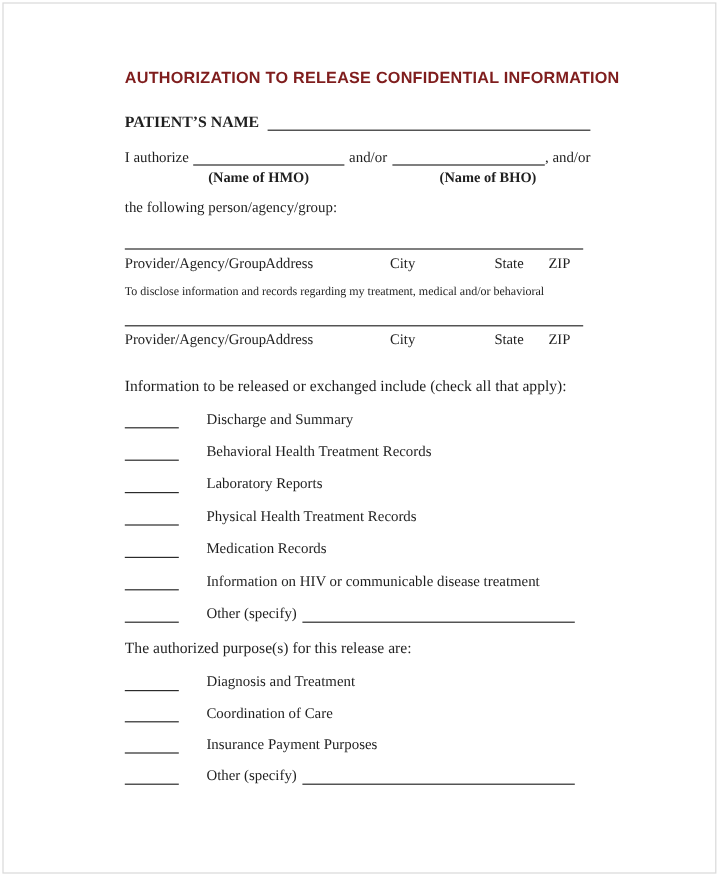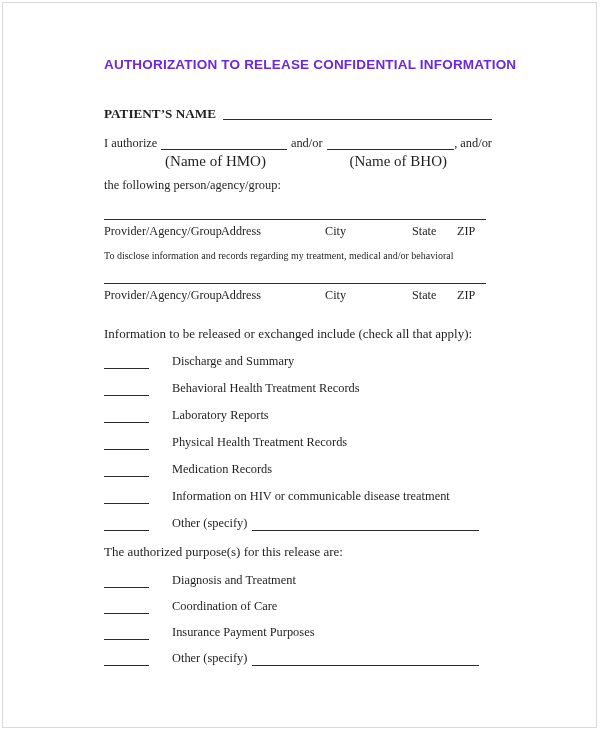--- a/index.html
+++ b/index.html
@@ -17,42 +17,42 @@
     pointer-events:none;
   }
   .content { position:absolute; left:104px; top:0; width:388px; }
 
   .doc-title {
     margin:57px 0 12px 0;
     font-family:"Liberation Sans", sans-serif;
     font-weight:bold;
     font-size:13.5px;
     letter-spacing:0.2px;
-    color:#6d28d9;
+    color:#7f1d1d;
     white-space:nowrap;
   }
 
   .patient-row {
-    margin-top:34px;
-    display:flex; align-items:flex-start;
+    margin-top:22px;
+    display:flex; align-items:center;
     font-weight:bold; font-size:13.2px;
     white-space:nowrap;
   }
   .patient-row .fill-line { flex:1; margin-left:7px; height:13px; border-bottom:1.4px solid #2b2b2b; }
 
   .auth-row {
     margin-top:14px;
     display:flex; 
     font-size:12.4px; white-space:pre;
   }
   .blank { display:inline-block; height:13px; border-bottom:1.4px solid #2b2b2b; }
   .blank-hmo { width:127px; margin:0 4px; }
   .blank-bho { width:129px; margin-left:4px; }
 
-  .auth-captions { position:relative; height:15px; margin-top:2px; font-size:15px; }
+  .auth-captions { position:relative; height:15px; margin-top:2px; font-size:12px;font-weight:bold; }
   .cap-hmo { position:absolute; left:48px;  width:127px; text-align:center; white-space:nowrap; }
   .cap-bho { position:absolute; left:214px; width:129px; text-align:right; white-space:nowrap; }
 
   .following-label { margin-top:10px; font-size:12.4px; white-space:nowrap; }
 
   .provider-block { margin-top:26px; }
   .provider-block.second { margin-top:19px; }
   .provider-line { width:382px; border-top:1.4px solid #2b2b2b; }
   .provider-headers { position:relative; height:16px; margin-top:3px; font-size:12.2px; }
   .provider-headers span { position:absolute; bottom:0; white-space:nowrap; }

